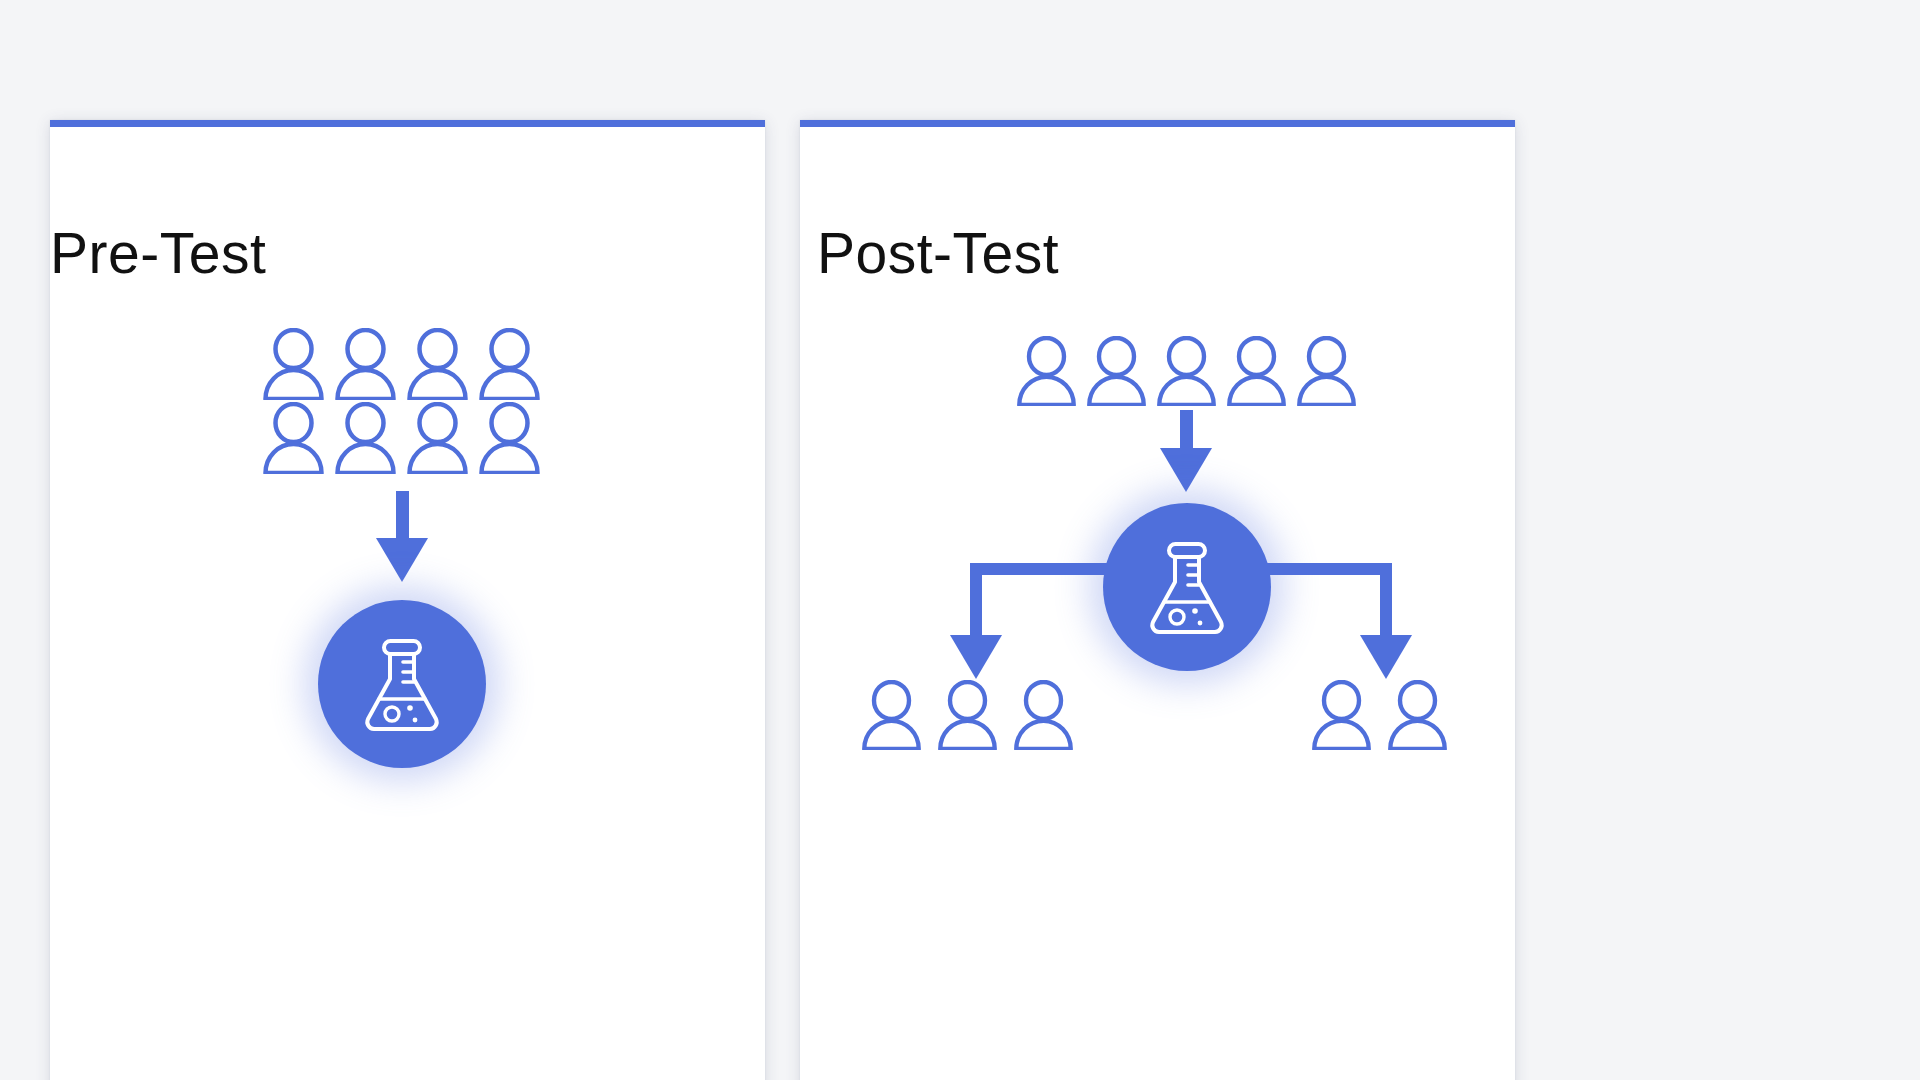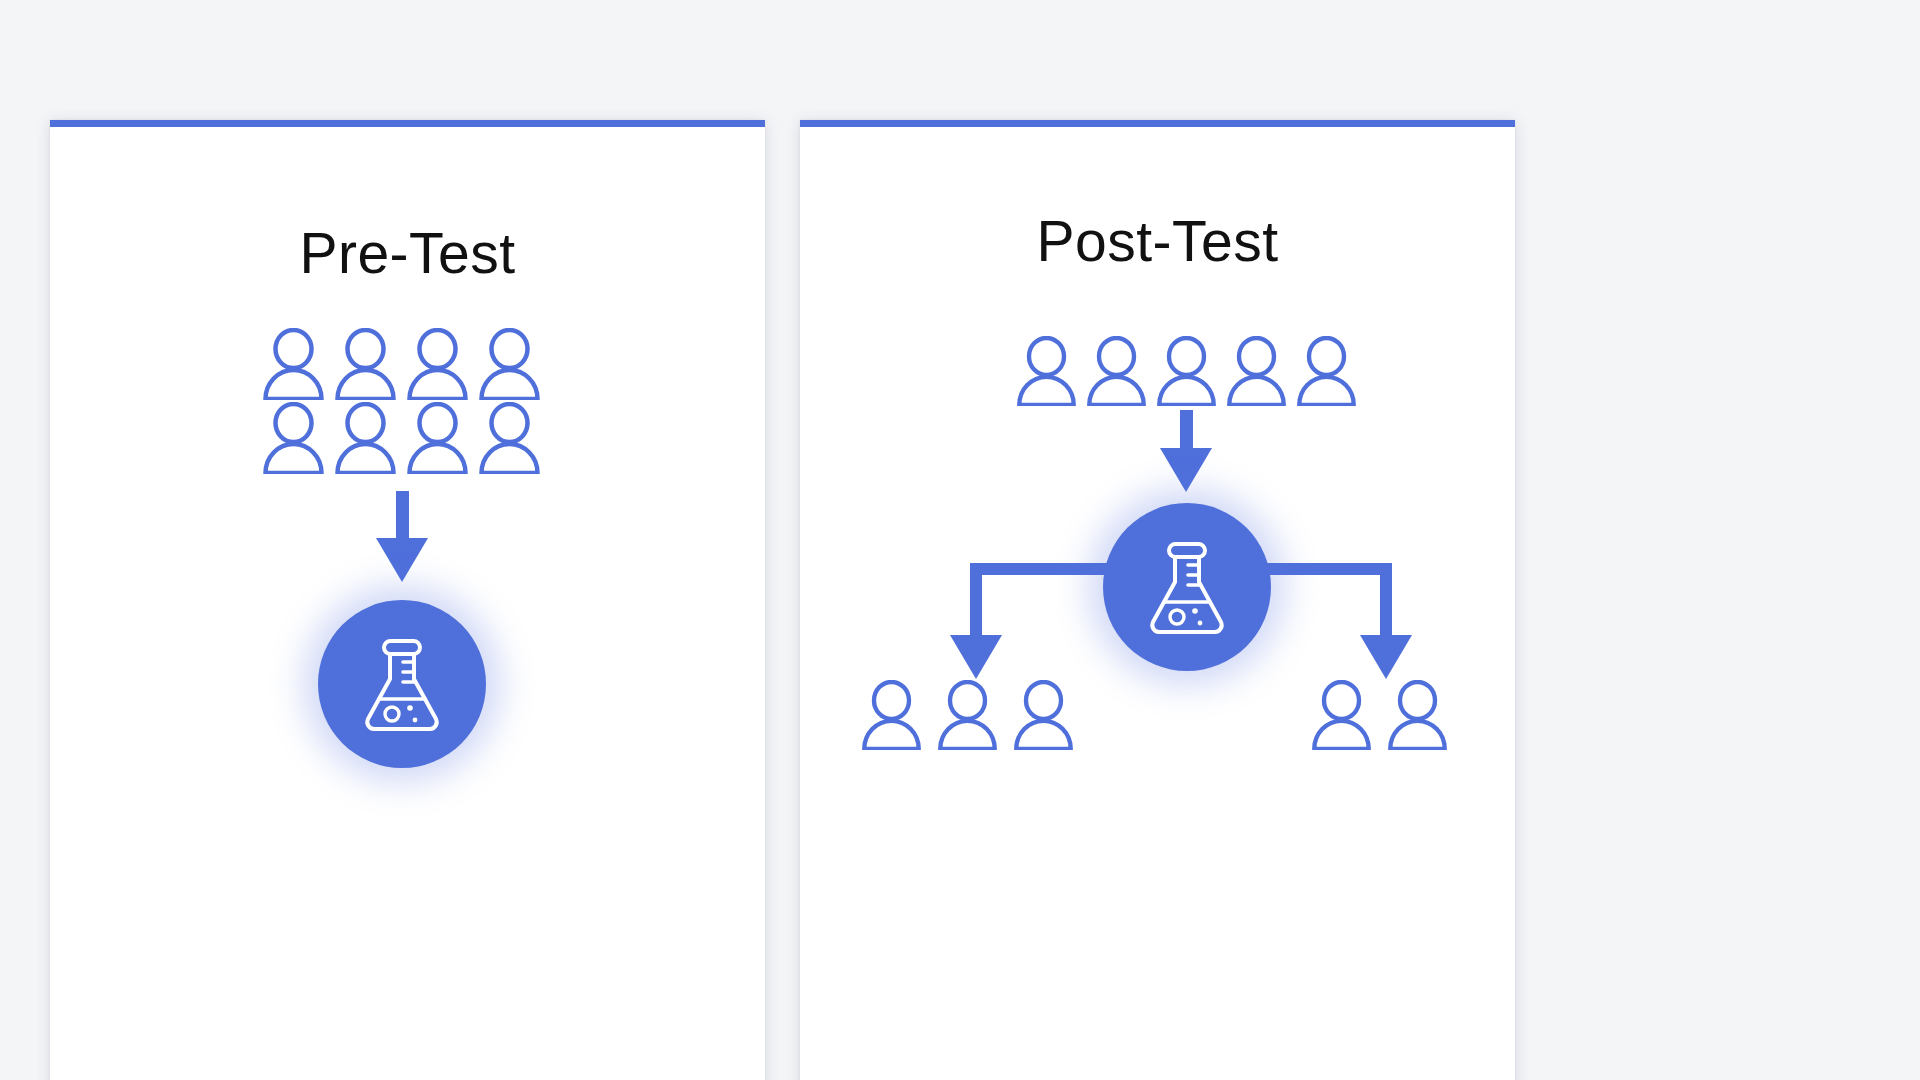--- a/index.html
+++ b/index.html
@@ -21,21 +21,21 @@
     box-shadow:0 2px 14px rgba(60,70,110,.16), 0 0 2px rgba(60,70,110,.10);
     overflow:hidden;
   }
   .card-accent{
     position:absolute;left:0;top:0;width:100%;height:7px;
     background:#4f6fdb;
   }
   .card-title{
     position:absolute;
     left:0;width:100%;
-    text-align:center;
+    text-align:left;
     color:#111111;
     font-size:57px;
     font-weight:400;
     letter-spacing:.5px;
     white-space:nowrap;
   }
   
   .person{position:absolute;}
   .person svg{display:block;width:100%;height:100%;}
   
@@ -132,21 +132,21 @@
         <circle cx="33" cy="79" r="7" fill="none" stroke="#ffffff" stroke-width="3.4"></circle>
         <circle cx="51" cy="73" r="2.8" fill="#ffffff"></circle>
         <circle cx="56" cy="85" r="2.4" fill="#ffffff"></circle>
       </svg>
     </div>
   </div>
 
   <div class="card" style="left:800px;top:120px;width:715px;height:980px;">
     <div class="card-accent"></div>
 
-    <div class="card-title" style="top:88px;">Post-Test</div>
+    <div class="card-title" style="top:100px;margin-left:17px;">Post-Test</div>
 
     <div class="person" style="left:215px;top:216px;width:63px;height:70px;">
       <svg viewBox="0 0 64 72">
           <ellipse cx="32" cy="21" rx="18" ry="19" fill="none" stroke="#4f6fdb" stroke-width="4.5"></ellipse>
           <path d="M4 71 A28 29 0 0 1 60 71 Z" fill="none" stroke="#4f6fdb" stroke-width="4.5" stroke-linejoin="round"></path>
         </svg>
     </div>
     <div class="person" style="left:285px;top:216px;width:63px;height:70px;">
       <svg viewBox="0 0 64 72">
           <ellipse cx="32" cy="21" rx="18" ry="19" fill="none" stroke="#4f6fdb" stroke-width="4.5"></ellipse>

